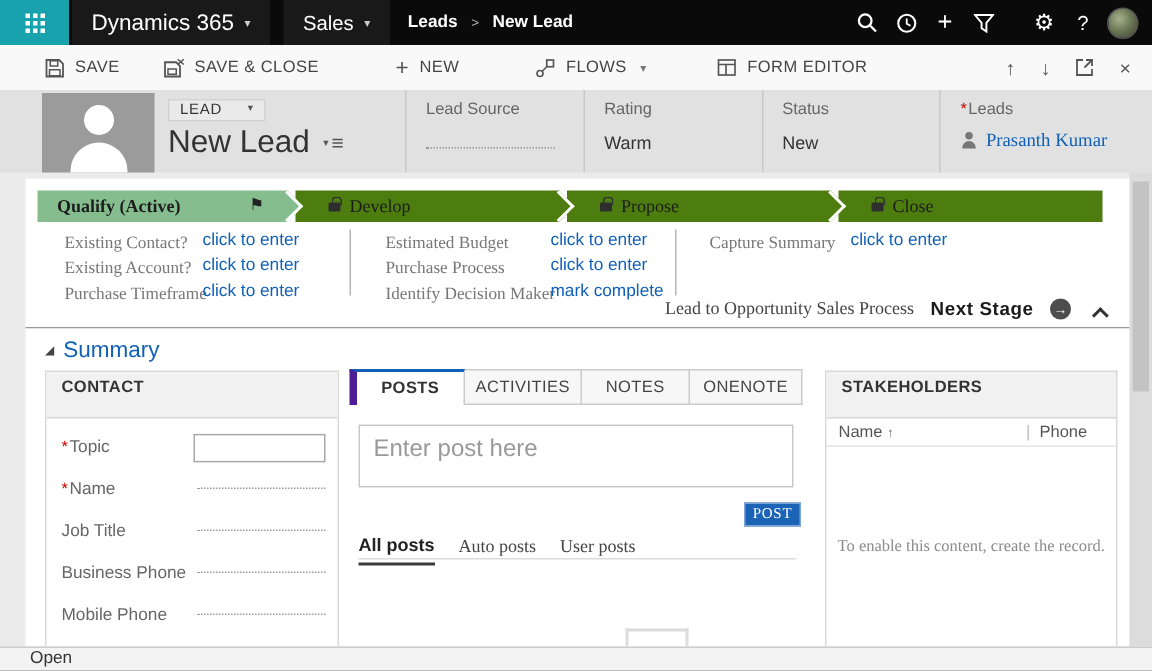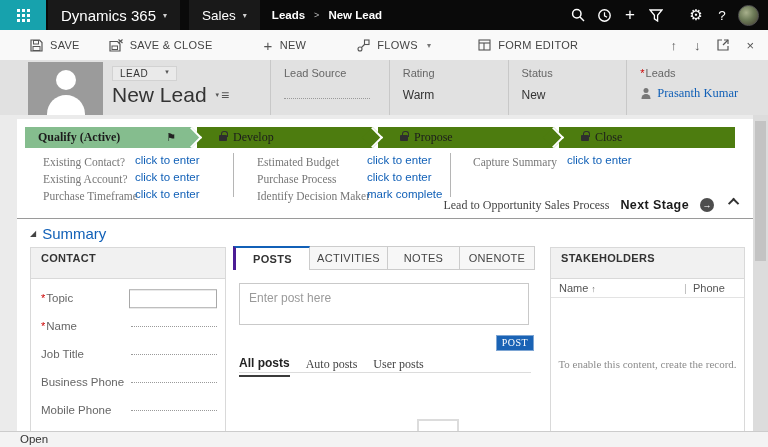--- a/index.html
+++ b/index.html
@@ -73,21 +73,21 @@
   .stage-locked:last-child { margin-right:0; }
   .flag-glyph { position:absolute; right:16px; top:0; font-size:11px; color:#222; font-weight:normal; }
   .lock { position:relative; width:8px; height:6px; background:#2e2e2e; border-radius:1px; margin-top:1px; flex:0 0 auto; }
   .lock::before { content:''; position:absolute; top:-4px; left:1.5px; width:5px; height:5px; border:1.5px solid #2e2e2e; border-bottom:none; border-radius:3px 3px 0 0; }
   .stage-locked .stage-label { line-height:normal; }
   .bpf-fields { position:absolute; left:0; top:32px; width:736px; height:48px; }
   .bpf-row { position:absolute; height:17px; line-height:17px; white-space:nowrap; }
   .bpf-label { font-family:"Liberation Serif", serif; font-size:11.5px; color:#777; display:inline-block; }
   .bpf-action { font-size:11.5px; color:#1160b7; cursor:pointer; position:absolute; }
   .bpf-vline { position:absolute; top:2px; width:1px; height:44px; background:#b5b5b5; }
-  .bpf-footer { position:absolute; right:14px; bottom:5px; display:flex; align-items:flex-start; gap:11px; }
+  .bpf-footer { position:absolute; right:14px; bottom:5px; display:flex; align-items:flex-end; gap:11px; }
   .proc-name { font-family:"Liberation Serif", serif; font-size:12px; color:#444; }
   .next-stage { font-size:12.5px; font-weight:bold; color:#1b1b1b; letter-spacing:.4px; cursor:pointer; }
   .next-circle { width:14px; height:14px; border-radius:50%; background:#4d4d4d; color:#fff; font-size:9px; line-height:14px; text-align:center; cursor:pointer; }
   .collapse-ch { width:8px; height:8px; border-top:2px solid #333; border-left:2px solid #333; transform:rotate(45deg) translateY(2px); cursor:pointer; margin-left:6px; }
   .bpf-sep { position:absolute; left:17px; top:218px; width:736px; height:1px; background:#9a9a9a; }
 
   
   .form-body { position:absolute; left:17px; top:219px; width:736px; height:212px; background:#fff; }
   .summary-hdr { position:absolute; left:13px; top:6px; display:flex; align-items:center; gap:6px; cursor:pointer; }
   .summary-tri { font-size:8px; color:#444; }
@@ -101,24 +101,24 @@
   .c-row { position:relative; height:28px; }
   .c-rows { padding-top:5px; }
   .c-label { position:absolute; left:10px; top:50%; transform:translateY(-50%); font-size:11.5px; color:#666; }
   .c-val { position:absolute; right:8px; top:50%; transform:translateY(-50%); }
   .c-input { width:88px; height:19px; border:1px solid #a8a8a8; background:#fff; font-size:11px; padding:0 4px; }
 
   
   .wall { position:absolute; left:216px; top:27px; width:302px; height:185px; }
   .tabs { display:flex; height:24px; }
   .tab { border:1px solid #ccc; border-left:none; background:#f7f7f7; font-size:11px; color:#444; letter-spacing:.3px; text-align:center; line-height:22px; cursor:pointer; }
-  .tab:first-child { border-left:3px solid #4c1d95; }
+  .tab:first-child { border-left:5px solid #4c1d95; }
   .tab-active { background:#fff; border-top:2px solid #1160b7; border-bottom:none; font-weight:bold; color:#333; }
   .composer { position:absolute; left:6px; top:37px; width:290px; height:42px; border:1px solid #c9c9c9; background:#fff; }
-  .composer textarea { width:100%; height:100%; border:none; outline:none; resize:none; font-family:"Liberation Sans", sans-serif; font-size:12px; color:#8b5cf6; padding:7px 9px; }
+  .composer textarea { width:100%; height:100%; border:none; outline:none; resize:none; font-family:"Liberation Sans", sans-serif; font-size:16px; color:#8b5cf6; padding:7px 9px; }
   .composer textarea::placeholder { color:#9a9a9a; }
   .post-btn { position:absolute; right:1px; top:89px; width:38px; height:16px; background:#1a63b5; border:1px solid #7ea6d4; color:#fff; font-family:"Liberation Serif", serif; font-size:10px; letter-spacing:.5px; text-align:center; line-height:14px; cursor:pointer; }
   .filters { position:absolute; left:6px; top:110px; display:flex; align-items:flex-end; gap:16px; }
   .filter { font-family:"Liberation Serif", serif; font-size:12px; color:#444; cursor:pointer; padding-bottom:5px; }
   .filter-active { font-family:"Liberation Sans", sans-serif; font-weight:bold; color:#222; border-bottom:2px solid #3b3b3b; }
   .filters-line { position:absolute; left:6px; top:126px; width:292px; height:1px; background:#dcdcdc; }
   .cut-square { position:absolute; left:184px; bottom:0; width:42px; height:12px; border:2px solid #dcdcdc; border-bottom:none; background:#fff; }
 
   
   .stake-panel { left:533px; top:28px; width:195px; height:184px; }

